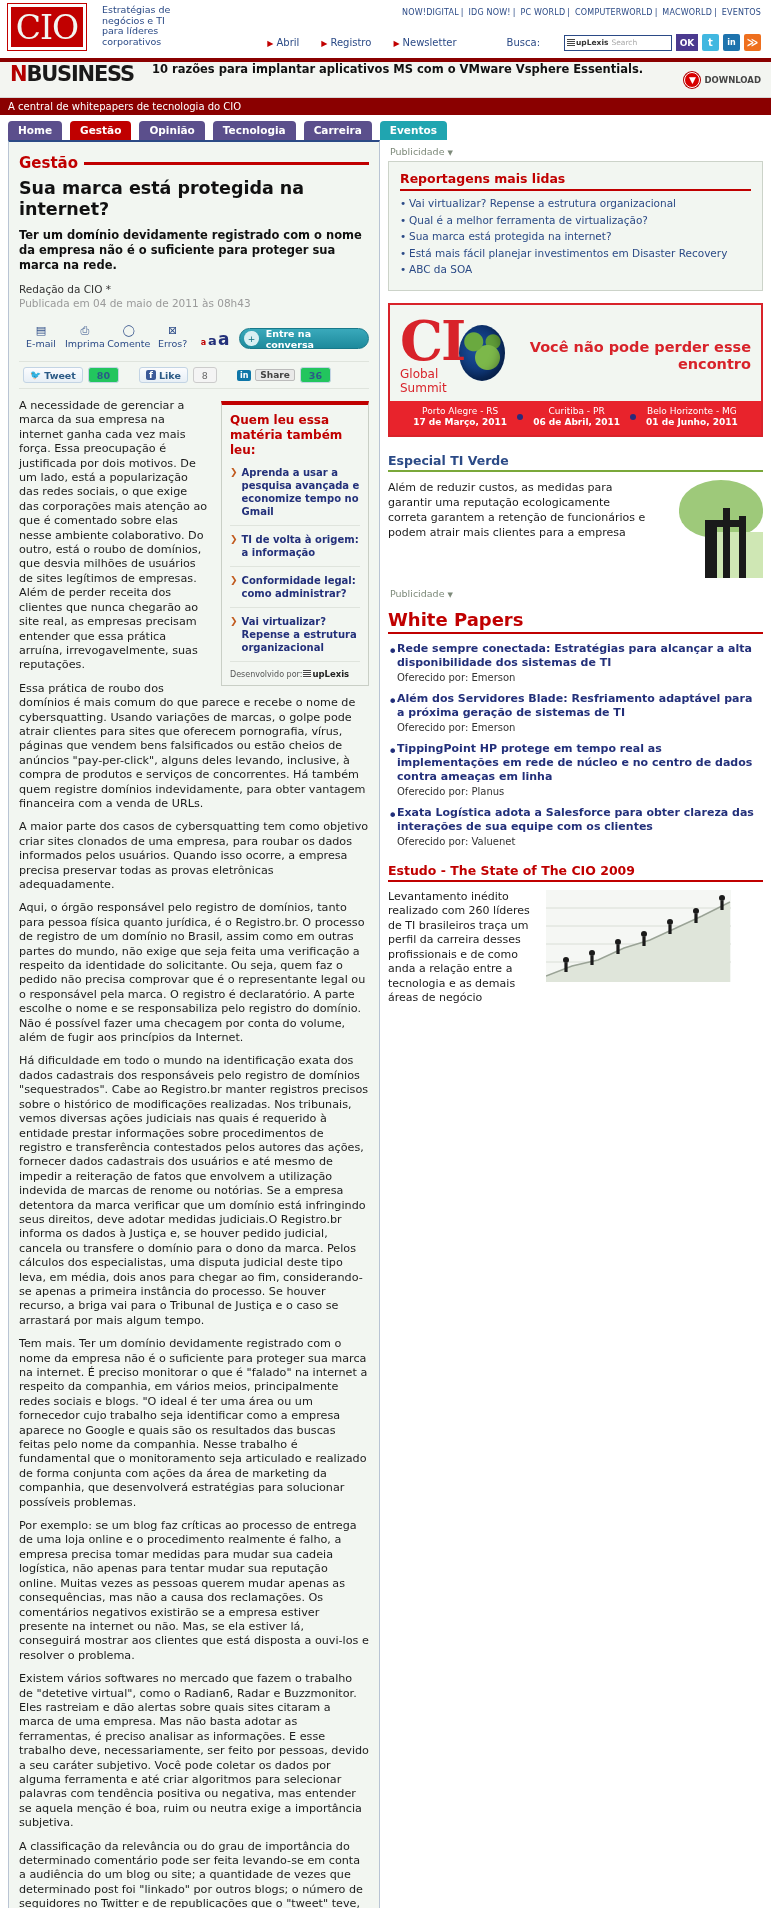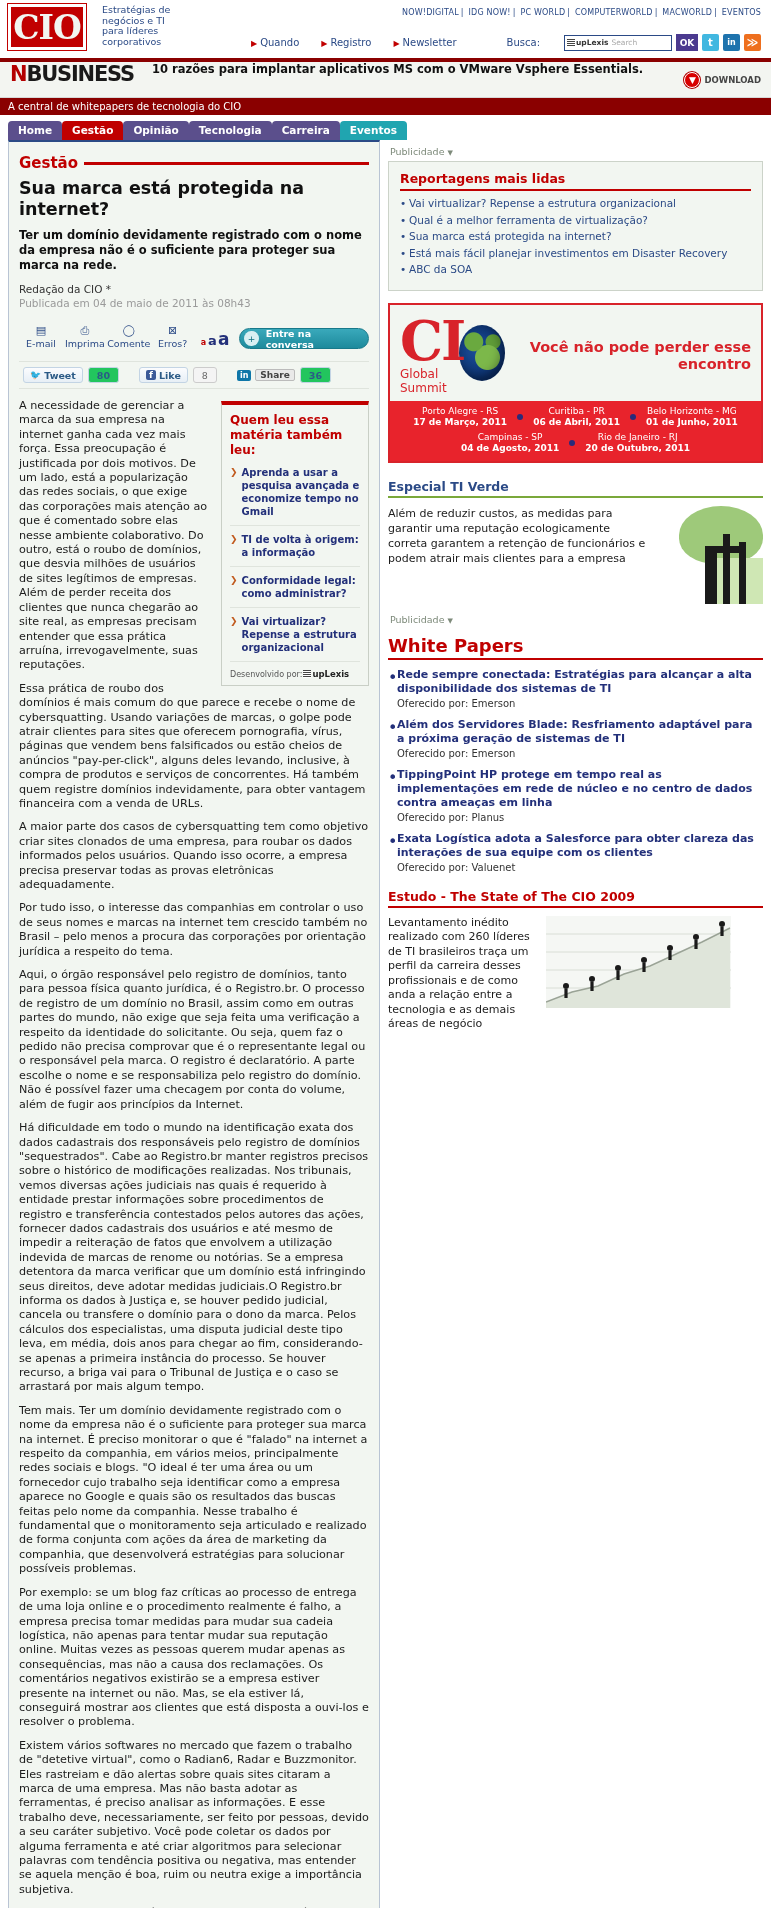--- a/index.html
+++ b/index.html
@@ -29,21 +29,21 @@
     border: 3px solid #ffffff;
     outline: 1px solid #c10000;
     display: flex; align-items: center; justify-content: center;
     flex: none;
     margin-left: 2px;
   }
   .logo-cio span {
     color: #f2f6f1;
     font-family: "DejaVu Serif", "Liberation Serif", serif;
     font-size: 33px;
-    font-weight: bold;
+    font-weight: normal;
     letter-spacing: -1px;
     line-height: 1;
   }
   .tagline {
     margin-left: 16px;
     color: #2b4a86;
     font-size: 9.5px;
     line-height: 10.5px;
     padding-top: 1px;
     flex: none;
@@ -141,21 +141,21 @@
     display: flex; align-items: center; justify-content: center;
   }
   .dl-label { font-size: 8.5px; font-weight: bold; color: #444; }
   .nb-sub {
     background: #8a0000; color: #ffffff;
     font-size: 10px; padding: 3px 8px;
   }
 
   
   .tabs {
-    display: flex; gap: 0;
+    display: flex; gap: 8px;
     padding: 6px 8px 0 8px;
     background: #ffffff;
   }
   .tab {
     font-size: 10.5px; font-weight: bold; color: #ffffff;
     padding: 3px 10px 4px 10px;
     border-radius: 4px 4px 0 0;
     background: #5b4f8c;
     white-space: nowrap;
   }
@@ -406,21 +406,21 @@
       <div class="netlinks">
         <a>NOW!DIGITAL</a><span class="sep">|</span>
         <a>IDG NOW!</a><span class="sep">|</span>
         <a>PC WORLD</a><span class="sep">|</span>
         <a>COMPUTERWORLD</a><span class="sep">|</span>
         <a>MACWORLD</a><span class="sep">|</span>
         <a>EVENTOS</a>
       </div>
 
       <div class="headerrow2">
-        <span class="navlink"><span class="arr">▶</span><span>Quando</span></span>
+        <span class="navlink"><span class="arr">▶</span><span>Abril</span></span>
         <span class="navlink"><span class="arr">▶</span><span>Registro</span></span>
         <span class="navlink"><span class="arr">▶</span><span>Newsletter</span></span>
 
         <span class="busca-label">Busca:</span>
         <div class="search-box">
           <span class="uplexis-mini">
               <span class="bars"></span>
               <span>upLexis</span>
             </span>
           <span class="search-ph">Search</span>
@@ -539,21 +539,20 @@
           <div class="qdev">
             <span>Desenvolvido por:</span>
             <span style="display:inline-block;width:8px;height:8px;background:repeating-linear-gradient(to bottom,#444 0 1px,#fff 1px 2px)"></span>
             <b>upLexis</b>
           </div>
         </div>
 
         <p>A necessidade de gerenciar a marca da sua empresa na internet ganha cada vez mais força. Essa preocupação é justificada por dois motivos. De um lado, está a popularização das redes sociais, o que exige das corporações mais atenção ao que é comentado sobre elas nesse ambiente colaborativo. Do outro, está o roubo de domínios, que desvia milhões de usuários de sites legítimos de empresas. Além de perder receita dos clientes que nunca chegarão ao site real, as empresas precisam entender que essa prática arruína, irrevogavelmente, suas reputações.</p>
         <p>Essa prática de roubo dos domínios é mais comum do que parece e recebe o nome de cybersquatting. Usando variações de marcas, o golpe pode atrair clientes para sites que oferecem pornografia, vírus, páginas que vendem bens falsificados ou estão cheios de anúncios "pay-per-click", alguns deles levando, inclusive, à compra de produtos e serviços de concorrentes. Há também quem registre domínios indevidamente, para obter vantagem financeira com a venda de URLs.</p>
         <p>A maior parte dos casos de cybersquatting tem como objetivo criar sites clonados de uma empresa, para roubar os dados informados pelos usuários. Quando isso ocorre, a empresa precisa preservar todas as provas eletrônicas adequadamente.</p>
-        <p>Por tudo isso, o interesse das companhias em controlar o uso de seus nomes e marcas na internet tem crescido também no Brasil – pelo menos a procura das corporações por orientação jurídica a respeito do tema.</p>
         <p>Aqui, o órgão responsável pelo registro de domínios, tanto para pessoa física quanto jurídica, é o Registro.br. O processo de registro de um domínio no Brasil, assim como em outras partes do mundo, não exige que seja feita uma verificação a respeito da identidade do solicitante. Ou seja, quem faz o pedido não precisa comprovar que é o representante legal ou o responsável pela marca. O registro é declaratório. A parte escolhe o nome e se responsabiliza pelo registro do domínio. Não é possível fazer uma checagem por conta do volume, além de fugir aos princípios da Internet.</p>
         <p>Há dificuldade em todo o mundo na identificação exata dos dados cadastrais dos responsáveis pelo registro de domínios "sequestrados". Cabe ao Registro.br manter registros precisos sobre o histórico de modificações realizadas. Nos tribunais, vemos diversas ações judiciais nas quais é requerido à entidade prestar informações sobre procedimentos de registro e transferência contestados pelos autores das ações, fornecer dados cadastrais dos usuários e até mesmo de impedir a reiteração de fatos que envolvem a utilização indevida de marcas de renome ou notórias. Se a empresa detentora da marca verificar que um domínio está infringindo seus direitos, deve adotar medidas judiciais.O Registro.br informa os dados à Justiça e, se houver pedido judicial, cancela ou transfere o domínio para o dono da marca. Pelos cálculos dos especialistas, uma disputa judicial deste tipo leva, em média, dois anos para chegar ao fim, considerando-se apenas a primeira instância do processo. Se houver recurso, a briga vai para o Tribunal de Justiça e o caso se arrastará por mais algum tempo.</p>
         <p>Tem mais. Ter um domínio devidamente registrado com o nome da empresa não é o suficiente para proteger sua marca na internet. É preciso monitorar o que é "falado" na internet a respeito da companhia, em vários meios, principalmente redes sociais e blogs. "O ideal é ter uma área ou um fornecedor cujo trabalho seja identificar como a empresa aparece no Google e quais são os resultados das buscas feitas pelo nome da companhia. Nesse trabalho é fundamental que o monitoramento seja articulado e realizado de forma conjunta com ações da área de marketing da companhia, que desenvolverá estratégias para solucionar possíveis problemas.</p>
         <p>Por exemplo: se um blog faz críticas ao processo de entrega de uma loja online e o procedimento realmente é falho, a empresa precisa tomar medidas para mudar sua cadeia logística, não apenas para tentar mudar sua reputação online. Muitas vezes as pessoas querem mudar apenas as consequências, mas não a causa dos reclamações. Os comentários negativos existirão se a empresa estiver presente na internet ou não. Mas, se ela estiver lá, conseguirá mostrar aos clientes que está disposta a ouvi-los e resolver o problema.</p>
         <p>Existem vários softwares no mercado que fazem o trabalho de "detetive virtual", como o Radian6, Radar e Buzzmonitor. Eles rastreiam e dão alertas sobre quais sites citaram a marca de uma empresa. Mas não basta adotar as ferramentas, é preciso analisar as informações. E esse trabalho deve, necessariamente, ser feito por pessoas, devido a seu caráter subjetivo. Você pode coletar os dados por alguma ferramenta e até criar algoritmos para selecionar palavras com tendência positiva ou negativa, mas entender se aquela menção é boa, ruim ou neutra exige a importância subjetiva.</p>
         <p>A classificação da relevância ou do grau de importância do determinado comentário pode ser feita levando-se em conta a audiência do um blog ou site; a quantidade de vezes que determinado post foi "linkado" por outros blogs; o número de seguidores no Twitter e de republicações que o "tweet" teve, por exemplo. O custo mensal de um serviço de monitoramento de citações de marca na internet varia, dependendo da quantidade de categorias de palavras que se deseja rastrear. Já o processo de análise pode ser feito internamente, embora a contratação de uma empresa terceirizada possa reduzir os investimentos em ferramentas para esse tipo de análise.</p>
 
       </div>
     </div>
 
@@ -593,31 +592,20 @@
             </div>
             <div class="sd-dot"></div>
             <div class="sd-city">
               <span class="c">Curitiba - PR</span><br>
               <span>06 de Abril, 2011</span>
             </div>
             <div class="sd-dot"></div>
             <div class="sd-city">
               <span class="c">Belo Horizonte - MG</span><br>
               <span>01 de Junho, 2011</span>
-            </div>
-          </div>
-          <div class="sd-row" style="margin-top:4px">
-            <div class="sd-city">
-              <span class="c">Campinas - SP</span><br>
-              <span>04 de Agosto, 2011</span>
-            </div>
-            <div class="sd-dot"></div>
-            <div class="sd-city">
-              <span class="c">Rio de Janeiro - RJ</span><br>
-              <span>20 de Outubro, 2011</span>
             </div>
           </div>
         </div>
       </div>
 
       <div class="greenhead">Especial TI Verde</div>
       <div class="greenrule"></div>
       <div class="green-body">
         <p>Além de reduzir custos, as medidas para garantir uma reputação ecologicamente correta garantem a retenção de funcionários e podem atrair mais clientes para a empresa</p>
         <div class="tree">

